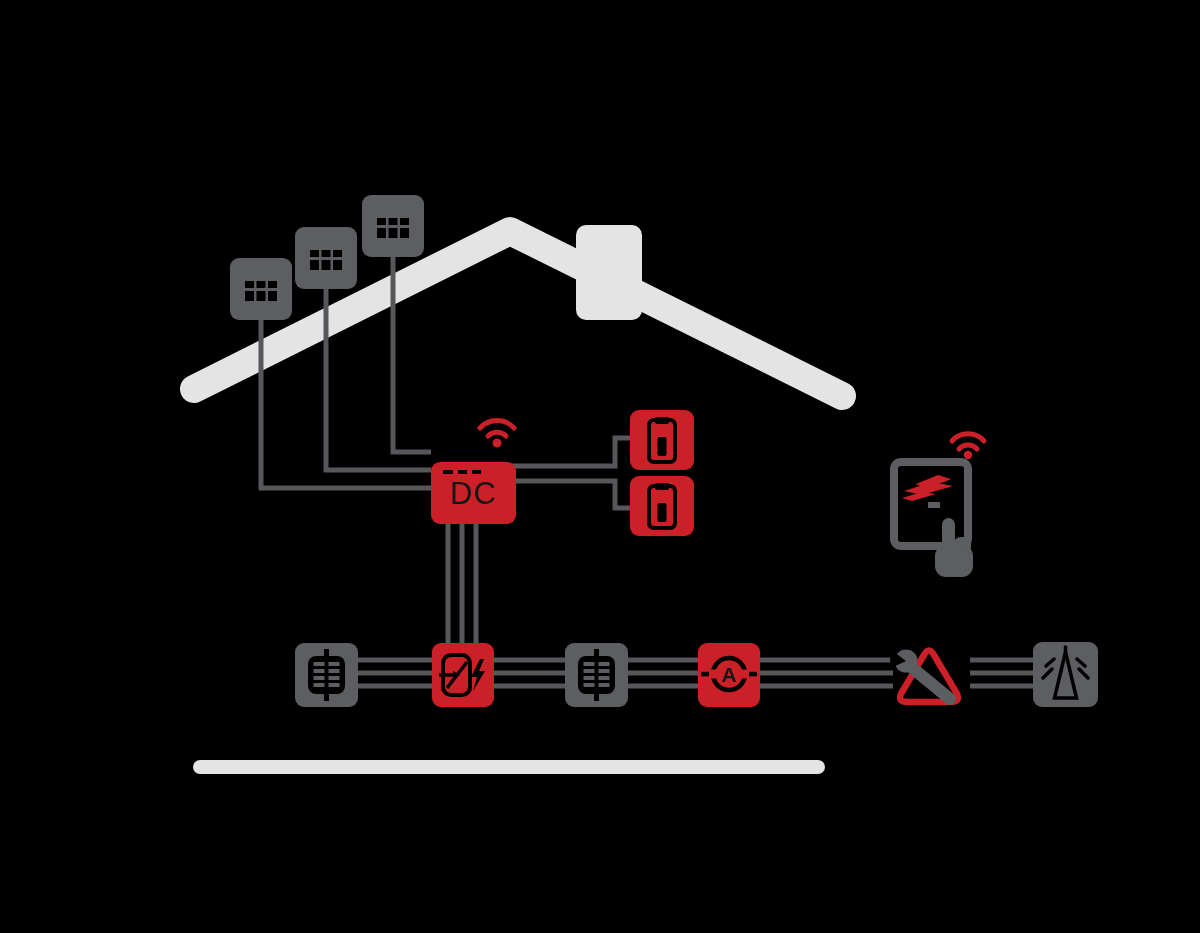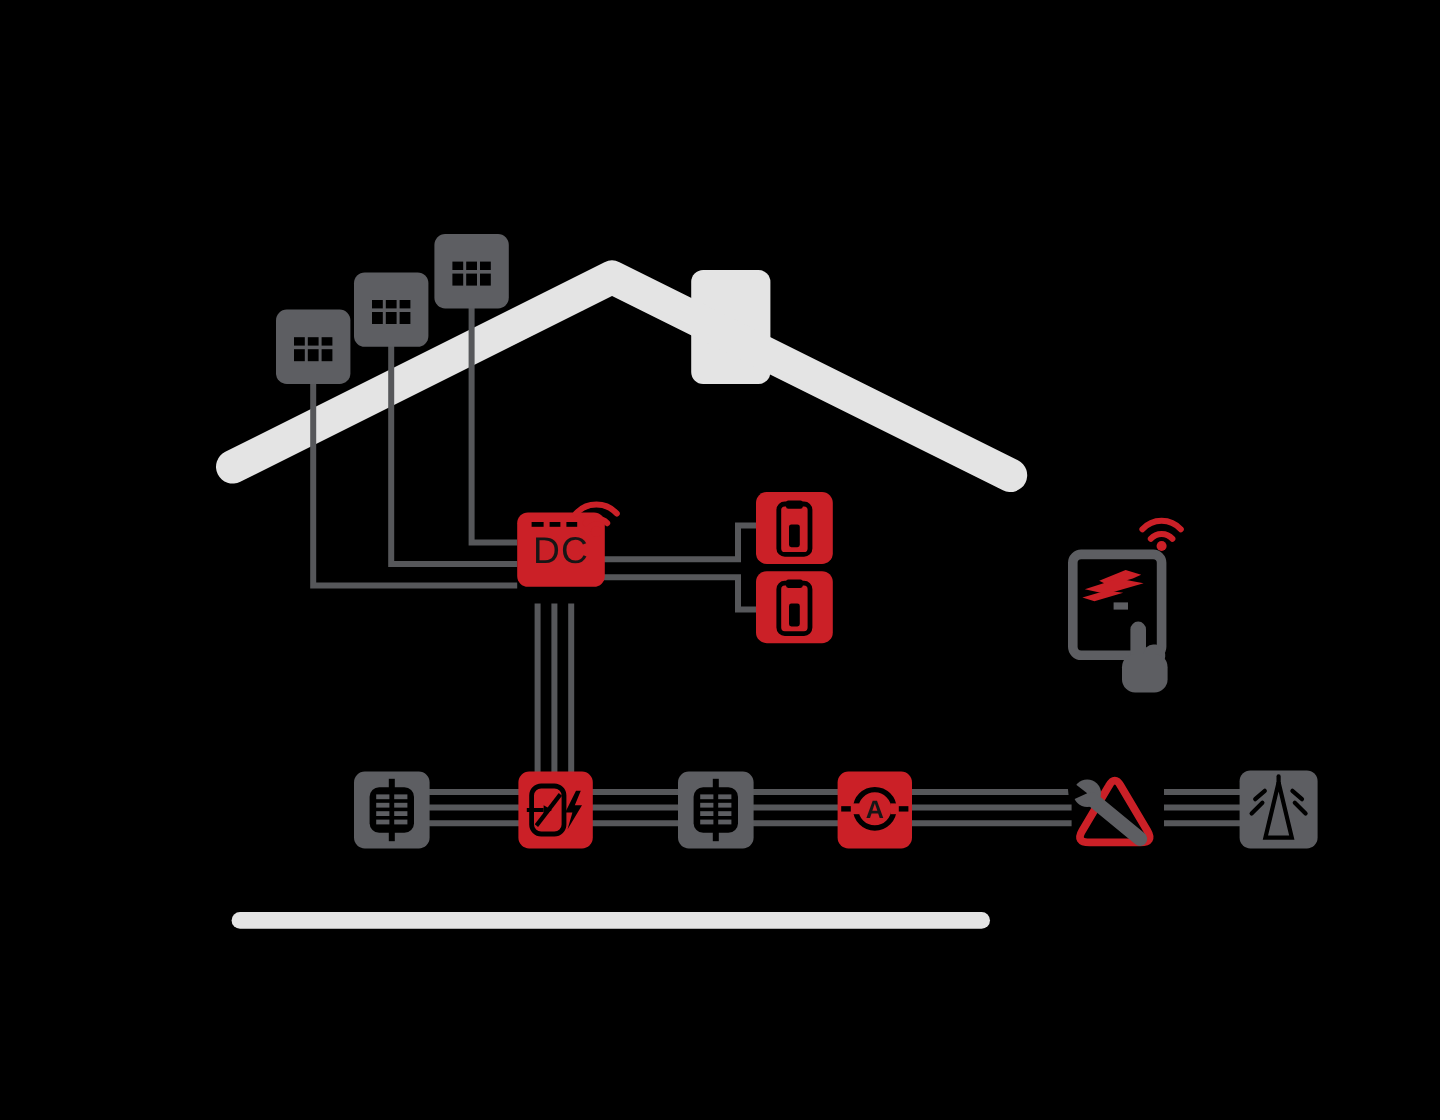--- a/index.html
+++ b/index.html
@@ -93,21 +93,21 @@
         <rect x="15" y="23" width="9" height="7"></rect>
           <rect x="26.5" y="23" width="9" height="7"></rect>
           <rect x="38" y="23" width="9" height="7"></rect>
         <rect x="15" y="33" width="9" height="10"></rect>
           <rect x="26.5" y="33" width="9" height="10"></rect>
           <rect x="38" y="33" width="9" height="10"></rect>
       </g>
     </svg>
   </div>
 
-  <div class="box red-box z2" style="left:431px;top:427px;width:73px;height:62px;">
+  <div class="box red-box z2" style="left:431px;top:462px;width:73px;height:62px;padding-left:12px;">
     <svg class="abs" style="left:0;top:0" width="62" height="16" viewBox="0 0 62 16">
       <g fill="#000">
         <rect x="12" y="8" width="10" height="4"></rect>
           <rect x="27" y="8" width="9" height="4"></rect>
           <rect x="41" y="8" width="9" height="4"></rect>
       </g>
     </svg>
     <div id="dc-label">DC</div>
   </div>
 

